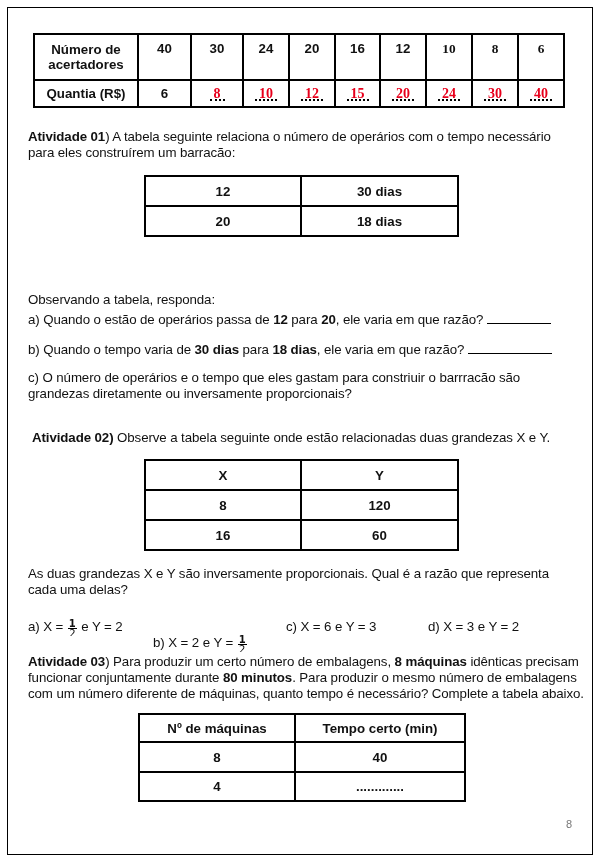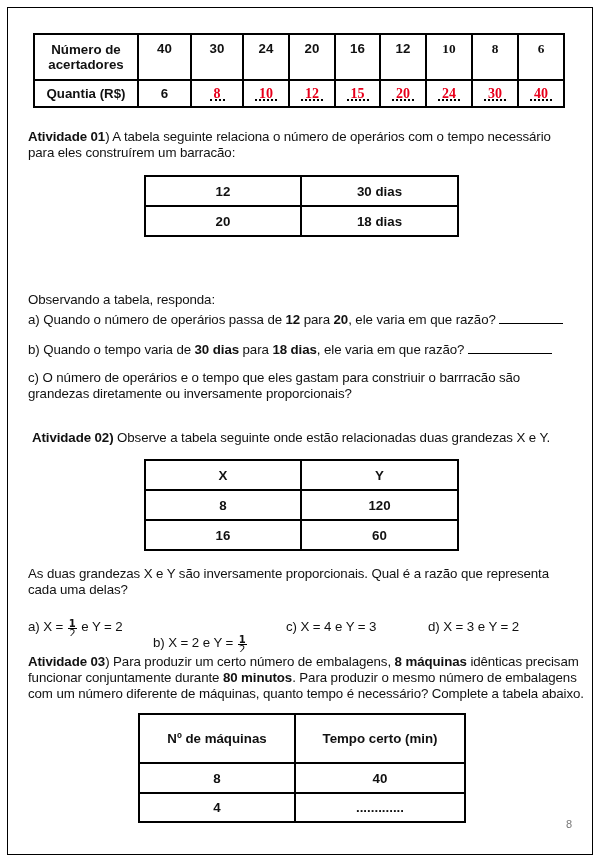--- a/index.html
+++ b/index.html
@@ -89,21 +89,21 @@
   <tr style="height:30px">
     <td>20</td>
     <td>18 dias</td>
   </tr>
 </tbody>
   </table>
 
 <div class="abs txt" style="left:28px; top:292px;">Observando a tabela, responda:</div>
 
 <div class="abs txt" style="left:28px; top:311px; white-space:nowrap;">
-  <span>a) Quando o número de operários passa de </span><b>12</b><span> para </span><b>20</b><span>, ele varia em que razão? </span><span class="line" style="width:64px;"></span>
+  <span>a) Quando o estão de operários passa de </span><b>12</b><span> para </span><b>20</b><span>, ele varia em que razão? </span><span class="line" style="width:64px;"></span>
 </div>
 
 <div class="abs txt" style="left:28px; top:341px; white-space:nowrap;">
   <span>b) Quando o tempo varia de </span><b>30 dias</b><span> para </span><b>18 dias</b><span>, ele varia em que razão? </span><span class="line" style="width:84px;"></span>
 </div>
 
 <div class="abs txt" style="left:28px; top:370px; width:500px;">c) O número de operários e o tempo que eles gastam para constriuir o barrracão são grandezas diretamente ou inversamente proporcionais?</div>
 
 <div class="abs txt" style="left:32px; top:430px; white-space:nowrap;">
   <b>Atividade 02)</b><span> Observe a tabela seguinte onde estão relacionadas duas grandezas X e Y.</span>
@@ -131,34 +131,34 @@
   </table>
 
 <div class="abs txt" style="left:28px; top:566px; width:550px;">As duas grandezas X e Y são inversamente proporcionais. Qual é a razão que representa cada uma delas?</div>
 
 <div class="abs txt" style="left:28px; top:619px; white-space:nowrap;">
   <span>a)  X = </span><span class="frac"><span class="num">1</span><span class="den">2</span></span><span> e Y = 2</span>
 </div>
 <div class="abs txt" style="left:153px; top:619px; white-space:nowrap;margin-top:16px;">
   <span>b) X = 2 e Y = </span><span class="frac"><span class="num">1</span><span class="den">2</span></span>
 </div>
-<div class="abs txt" style="left:286px; top:619px; white-space:nowrap;">c) X = 4 e Y = 3</div>
+<div class="abs txt" style="left:286px; top:619px; white-space:nowrap;">c) X = 6 e Y = 3</div>
 <div class="abs txt" style="left:428px; top:619px; white-space:nowrap;text-align:center;">d) X = 3 e Y = 2</div>
 
 <div class="abs txt" style="left:28px; top:654px; width:556px;">
   <b>Atividade 03</b><span>) Para produzir um certo número de embalagens, </span><b>8 máquinas</b><span> idênticas precisam funcionar conjuntamente durante </span><b>80 minutos</b><span>. Para produzir o mesmo número de embalagens com um número diferente de máquinas, quanto tempo é necessário? Complete a tabela abaixo.</span>
 </div>
 
 <table class="grid" style="left:138px; top:713px; width:326px;">
   <colgroup>
       <col style="width:156px">
       <col style="width:170px">
     </colgroup>
   <tbody>
-      <tr style="height:49px">
+      <tr style="height:28px">
     <td>Nº de máquinas</td>
     <td>Tempo certo (min)</td>
   </tr>
   <tr style="height:30px">
     <td>8</td>
     <td>40</td>
   </tr>
   <tr style="height:29px">
     <td>4</td>
     <td>.............</td>

